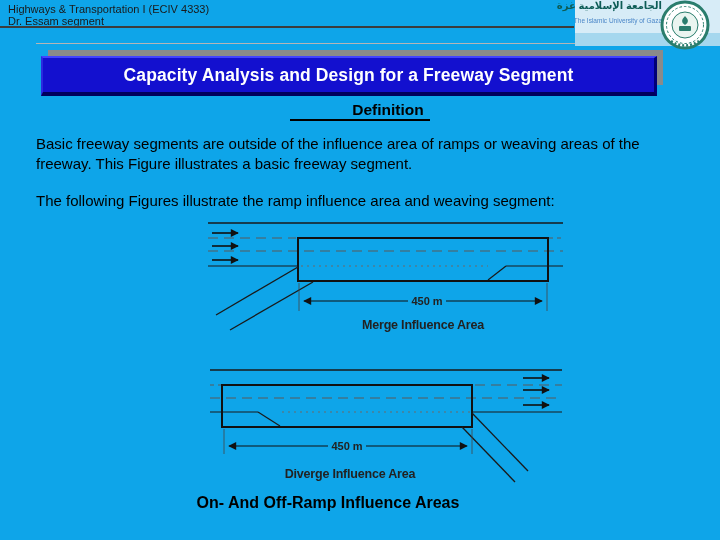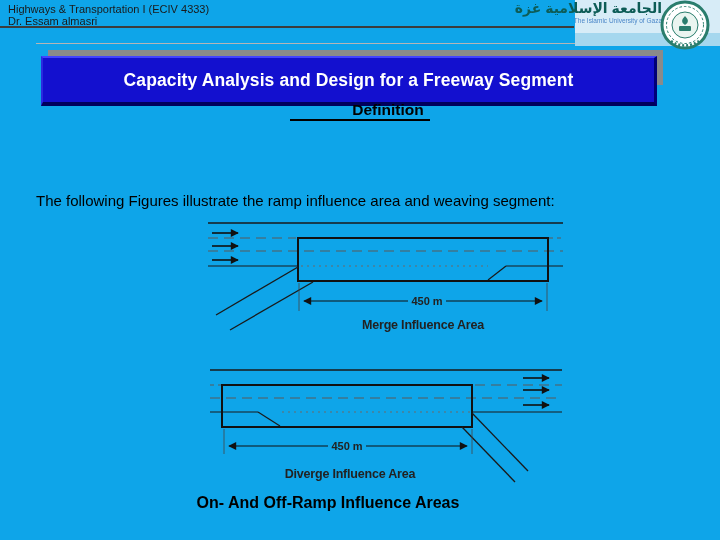--- a/index.html
+++ b/index.html
@@ -7,27 +7,27 @@
     position:relative;width:720px;height:540px;background:#0ea5e9;
     font-family:"Liberation Sans","DejaVu Sans",sans-serif;overflow:hidden;
   }
   
   .hdr{position:absolute;left:8px;top:3px;font-size:11px;line-height:12px;color:#1a1a1a;}
   .hdr-line-dark{position:absolute;left:0;top:26px;width:574px;height:2px;background:#3c3c3c;}
   .hdr-line-light{position:absolute;left:36px;top:43px;width:680px;height:1px;background:#b5b5b5;}
   
   .logo{position:absolute;left:575px;top:0;width:145px;height:46px;background:#d7ecf7;}
   .logo-strip{position:absolute;left:0;bottom:0;width:100%;height:13px;background:#a5d7ee;}
-  .logo-ar{position:absolute;right:58px;top:0px;font-size:14px;font-weight:bold;color:#0d5c56;direction:rtl;white-space:nowrap;}
+  .logo-ar{position:absolute;right:58px;top:0px;font-size:10px;font-weight:bold;color:#0d5c56;direction:rtl;white-space:nowrap;}
   .logo-en{position:absolute;right:58px;top:17px;font-size:6.5px;color:#4a86c8;white-space:nowrap;}
   .logo-emblem{position:absolute;left:84px;top:0px;}
   
   .banner-shadow{position:absolute;left:48px;top:50px;width:615px;height:35px;background:#8a8a8a;}
   .banner{
-    position:absolute;left:41px;top:56px;width:616px;height:50px;background:#1310cf;
+    position:absolute;left:41px;top:56px;width:616px;height:40px;background:#1310cf;
     border-top:2px solid #4343ff;border-left:2px solid #2a2ae0;
     border-bottom:4px solid #00005c;border-right:3px solid #000078;
     box-sizing:border-box;display:flex;align-items:center;justify-content:center;
   }
   .banner span{color:#ffffff;font-weight:bold;font-size:17.5px;letter-spacing:0.1px;}
   
   .def-head{position:absolute;left:0;top:101px;width:720px;text-align:center;}
   .def-head span{font-size:15.5px;font-weight:bold;color:#000;border-bottom:2px solid #000;padding:0 6px 1px 62px;}
   .para{position:absolute;left:36px;width:652px;font-size:15px;line-height:20px;color:#000;}
   .p1{top:134px;}
@@ -41,21 +41,21 @@
   .dimtxt{font-size:11px;font-weight:600;fill:#222;}
   .figlbl{font-size:12.5px;font-weight:600;fill:#222;letter-spacing:-0.2px;}
 </style>
 </head>
 <body>
 
 <div class="slide">
 
   <div class="hdr">
     <div>Highways &amp; Transportation I (ECIV 4333)</div>
-    <div>Dr. Essam almasri</div>
+    <div>Dr. Essam segment</div>
   </div>
   <div class="hdr-line-dark"></div>
   <div class="hdr-line-light"></div>
 
   <div class="logo">
     <div class="logo-strip"></div>
     <div class="logo-ar">الجامعة الإسلامية غزة</div>
     <div class="logo-en">The Islamic University of Gaza</div>
     <svg class="logo-emblem" width="52" height="52" viewBox="0 0 52 52">
       <circle cx="26" cy="25" r="23" fill="#ffffff" stroke="#2a7d6d" stroke-width="3"></circle>
@@ -69,20 +69,21 @@
 
   <div class="banner-shadow"></div>
   <div class="banner">
     <span>Capacity Analysis and Design for a Freeway Segment</span>
   </div>
 
   <div class="def-head">
     <span>Definition</span>
   </div>
 
+  <div class="para p1">Basic freeway segments are outside of the influence area of ramps or weaving areas of the freeway. This Figure illustrates a basic freeway segment.</div>
   <div class="para p2">The following Figures illustrate the ramp influence area and weaving segment:</div>
 
   <svg class="fig fig1" width="400" height="122" viewBox="0 0 400 122">
     <defs>
       <marker id="ahA" viewBox="0 0 10 10" refX="9" refY="5" markerWidth="9" markerHeight="8" orient="auto" markerUnits="userSpaceOnUse">
         <path d="M0,0 L10,5 L0,10 Z" fill="#111"></path>
       </marker>
     </defs>
 
     <line x1="28" y1="5" x2="383" y2="5" stroke="#1a1a1a" stroke-width="1.4"></line>

